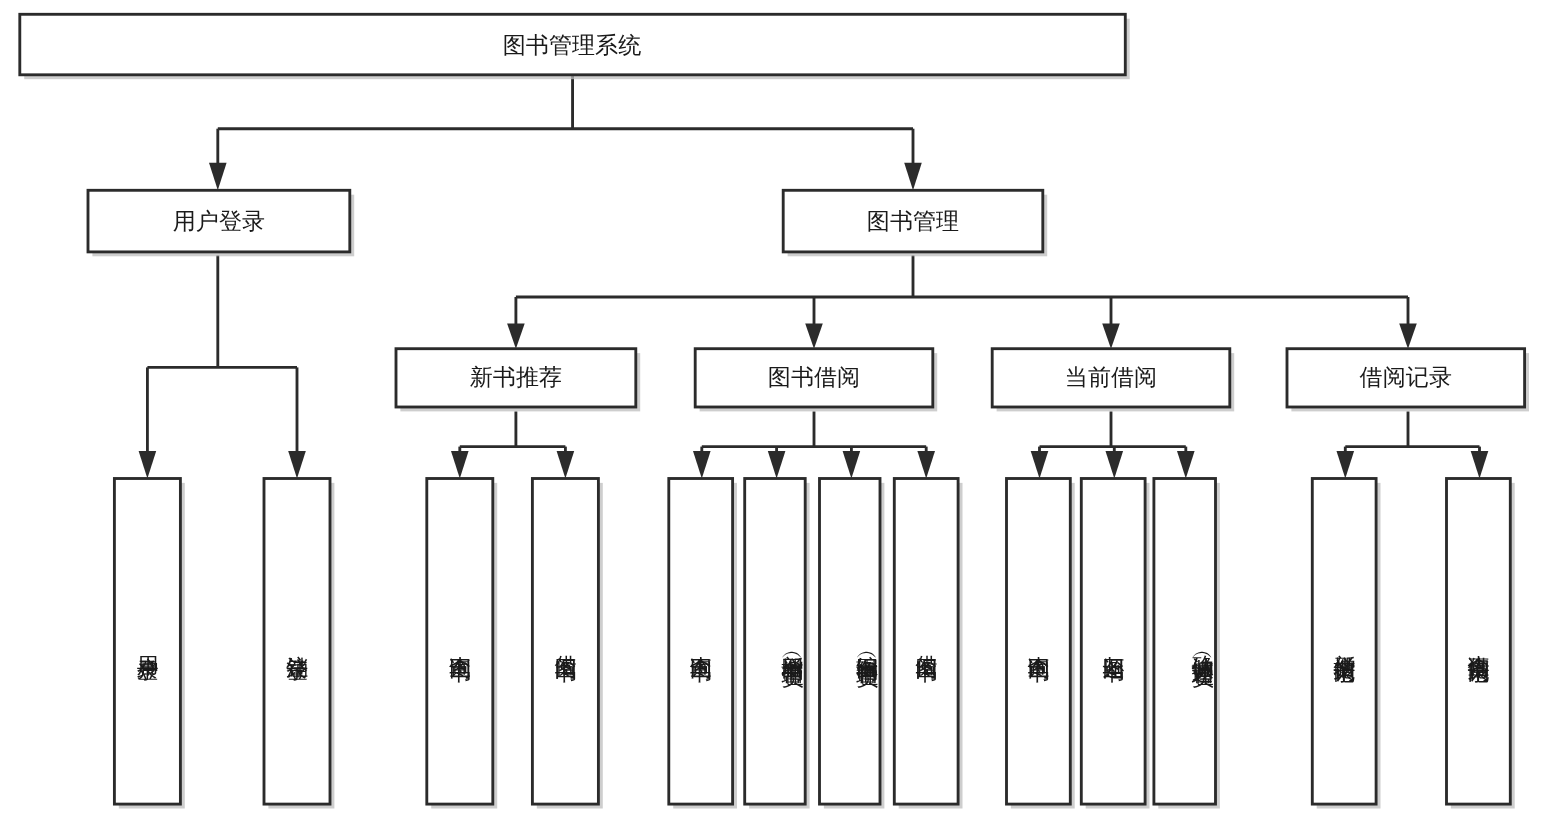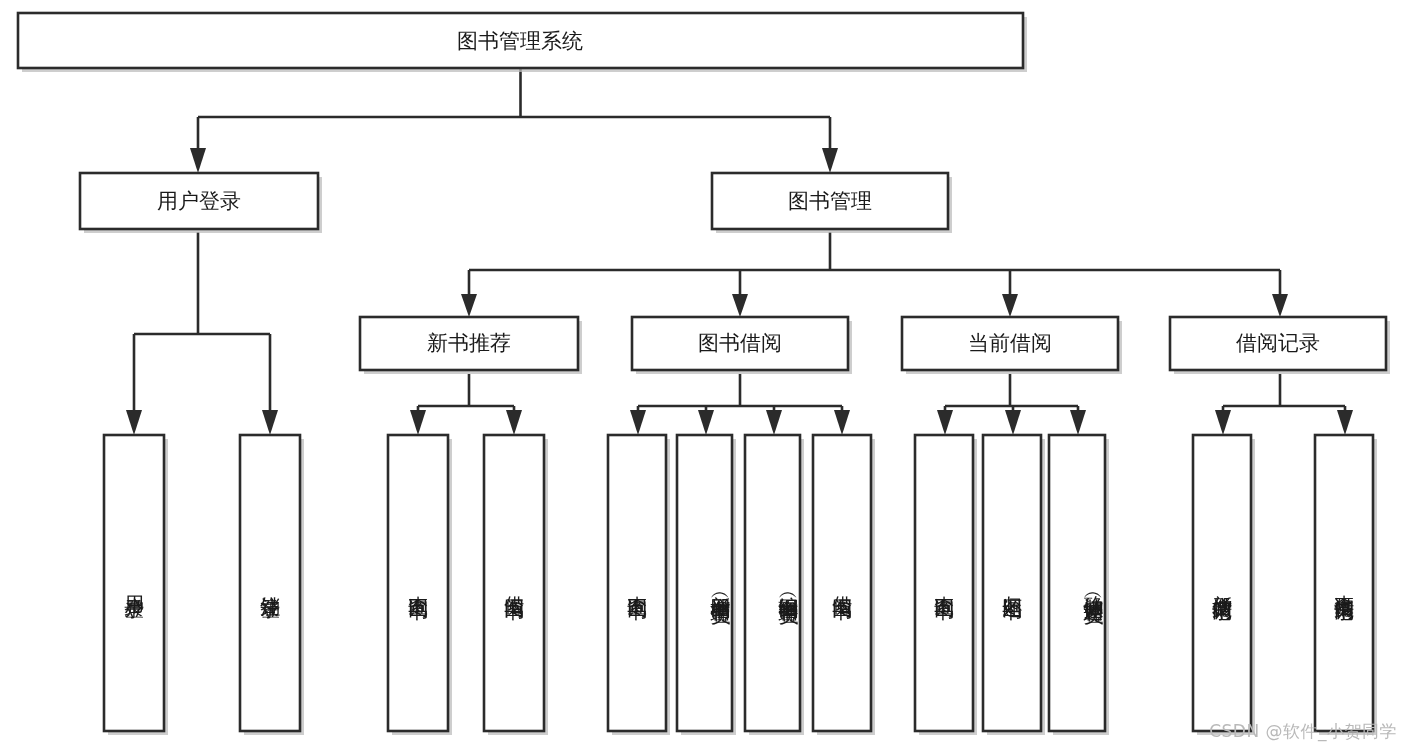--- a/index.html
+++ b/index.html
@@ -256,15 +256,14 @@
   <div class="node-label-v" style="left:608px; top:435px; width:58px; height:296px;">查询图书</div>
   <div class="node-label-v" style="left:677px; top:443px; width:55px; height:288px; align-items:flex-start;">新增图书（管理员）</div>
   <div class="node-label-v" style="left:745px; top:443px; width:55px; height:288px; align-items:flex-start;">编辑图书（管理员）</div>
   <div class="node-label-v" style="left:813px; top:435px; width:58px; height:296px;">借阅图书</div>
   <div class="node-label-v" style="left:915px; top:435px; width:58px; height:296px;">查询图书</div>
   <div class="node-label-v" style="left:983px; top:435px; width:58px; height:296px;">归还图书</div>
   <div class="node-label-v" style="left:1049px; top:443px; width:56px; height:288px; align-items:flex-start;">确认归还（管理员）</div>
   <div class="node-label-v" style="left:1193px; top:435px; width:58px; height:296px;">新增借阅记录</div>
   <div class="node-label-v" style="left:1315px; top:435px; width:58px; height:296px;">查询借阅记录</div>
 
-  <div class="watermark">CSDN @软件_小贺同学</div>
 
 </div>
 
 </body></html>

